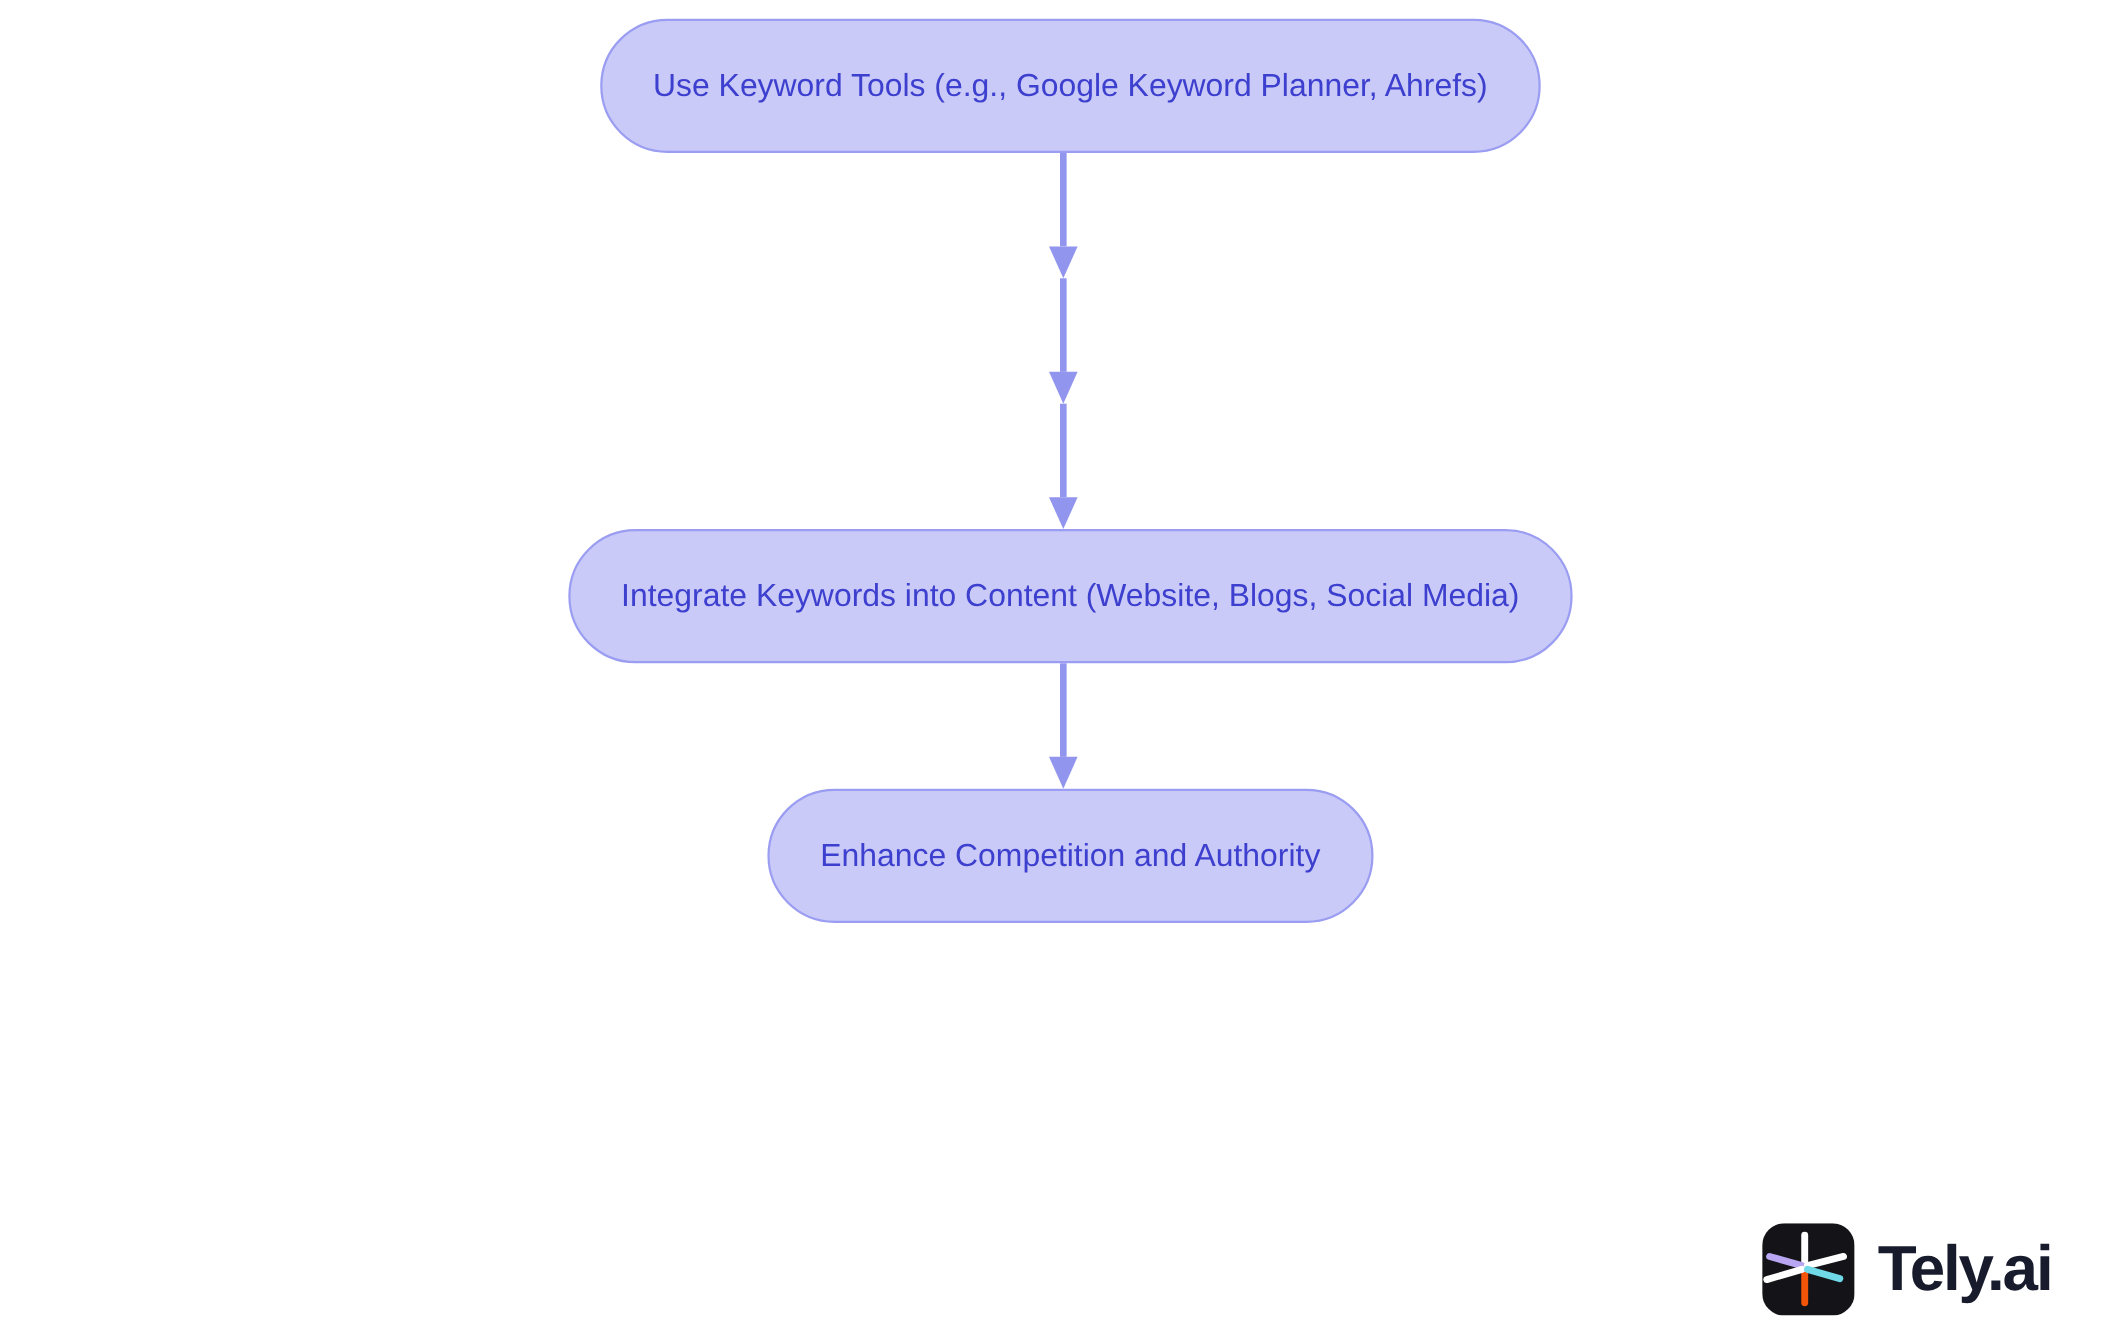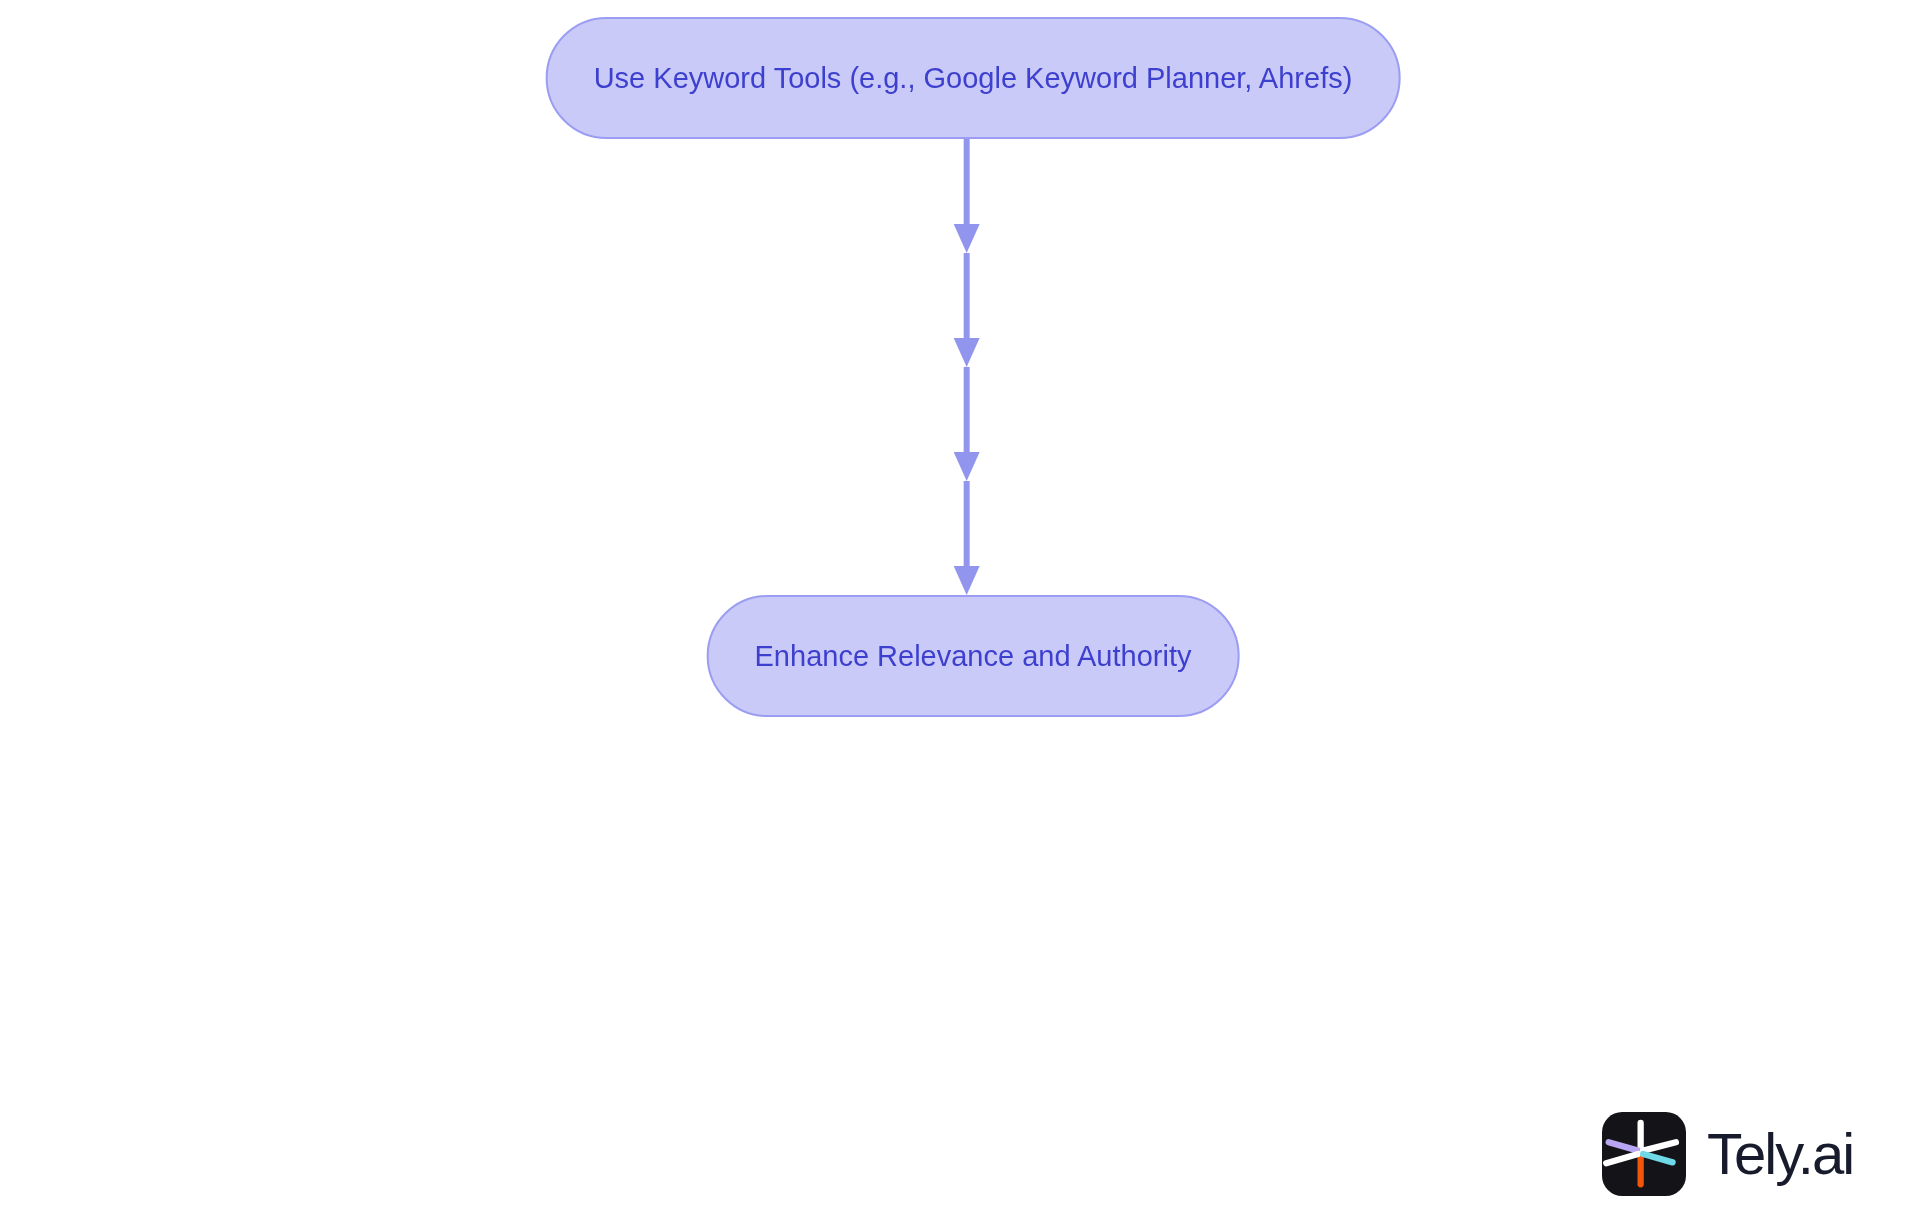--- a/index.html
+++ b/index.html
@@ -83,21 +83,21 @@
   .brand-icon { width: 84px; height: 84px; display: block; }
   .brand-icon .bg { fill: var(--logo-bg); }
   .brand-icon line { stroke-width: 7.5; stroke-linecap: round; }
   .brand-icon .sp-white { stroke: var(--spoke-white); }
   .brand-icon .sp-orange { stroke: var(--spoke-orange); }
   .brand-icon .sp-lavender { stroke: var(--spoke-lavender); }
   .brand-icon .sp-cyan { stroke: var(--spoke-cyan); }
   .brand-text {
     color: var(--logo-text-color);
     font-size: 58px;
-    font-weight: 400;
+    font-weight: 700;
     letter-spacing: -2px;
     line-height: 1;
   }
 </style>
 </head>
 <body>
 
 <div class="canvas">
 
   <div class="flow">
@@ -116,28 +116,31 @@
       <div class="arrow-line"></div>
       <div class="arrow-head"></div>
     </div>
 
 
     <div class="arrow">
       <div class="arrow-line"></div>
       <div class="arrow-head"></div>
     </div>
 
+    <div class="node">
+      <span>Integrate Keywords into Content (Website, Blogs, Social Media)</span>
+    </div>
 
     <div class="arrow">
       <div class="arrow-line"></div>
       <div class="arrow-head"></div>
     </div>
 
     <div class="node">
-      <span>Enhance Relevance and Authority</span>
+      <span>Enhance Competition and Authority</span>
     </div>
 
   </div>
 
   <div class="brand">
     <svg class="brand-icon" viewBox="0 0 100 100" aria-hidden="true">
       <rect class="bg" x="0" y="0" width="100" height="100" rx="24"></rect>
       <line class="sp-white" x1="46" y1="45" x2="46" y2="13"></line>
       <line class="sp-orange" x1="46" y1="51" x2="46" y2="86"></line>
       <line class="sp-lavender" x1="43" y1="46" x2="8" y2="36"></line>

